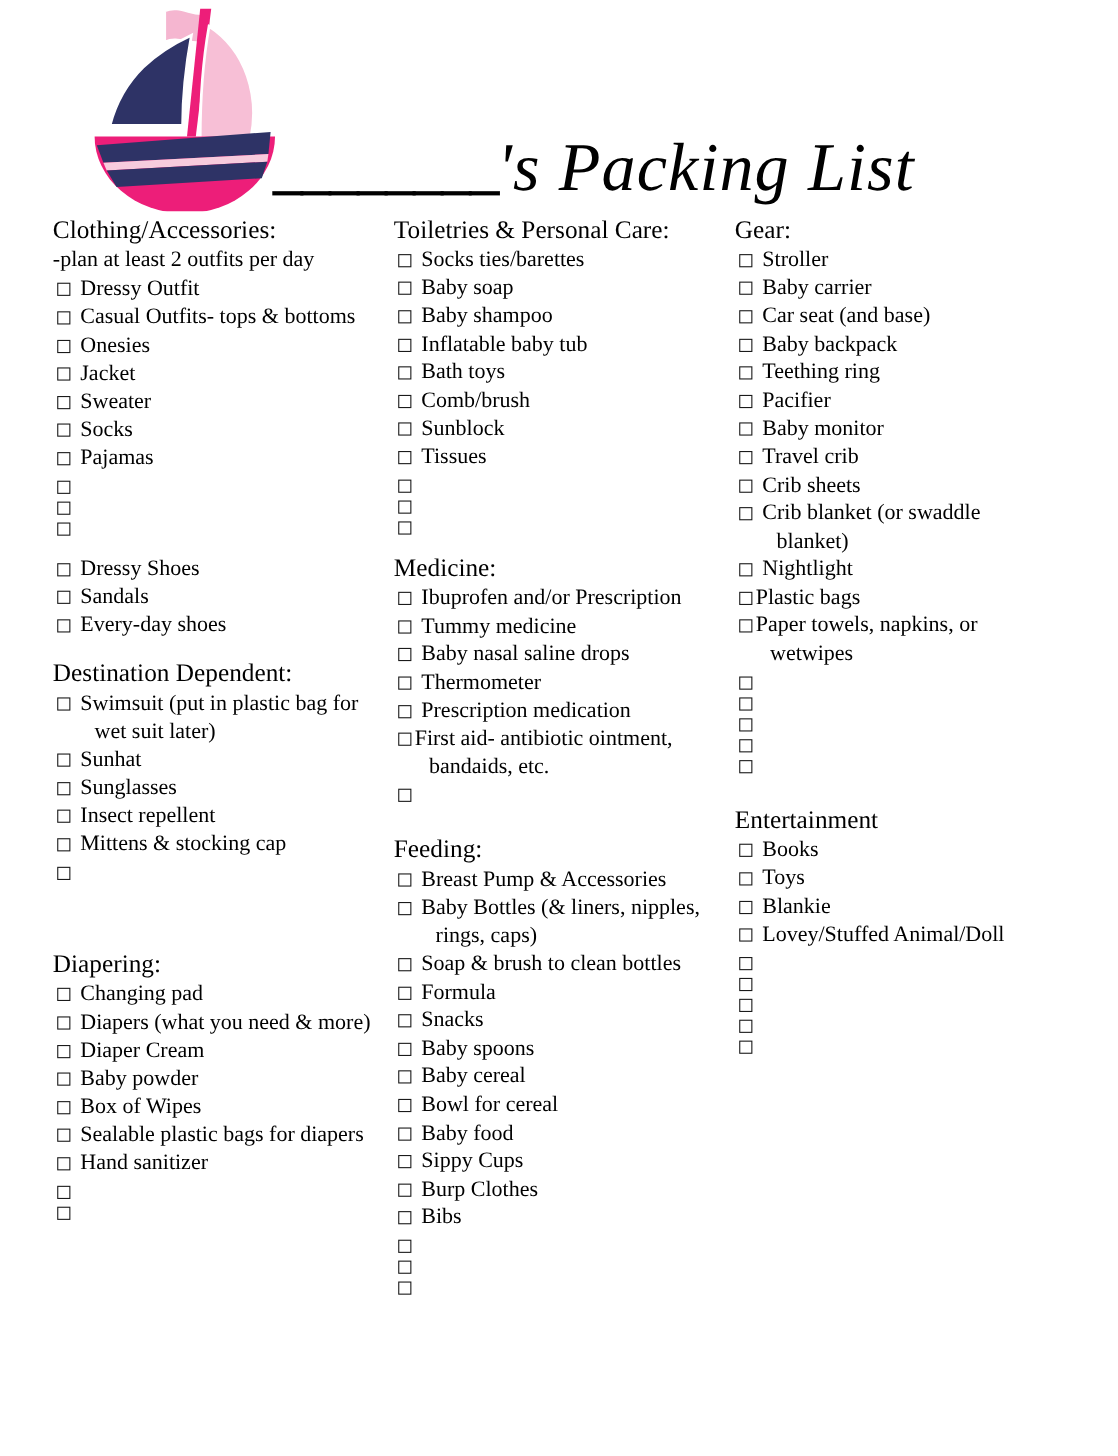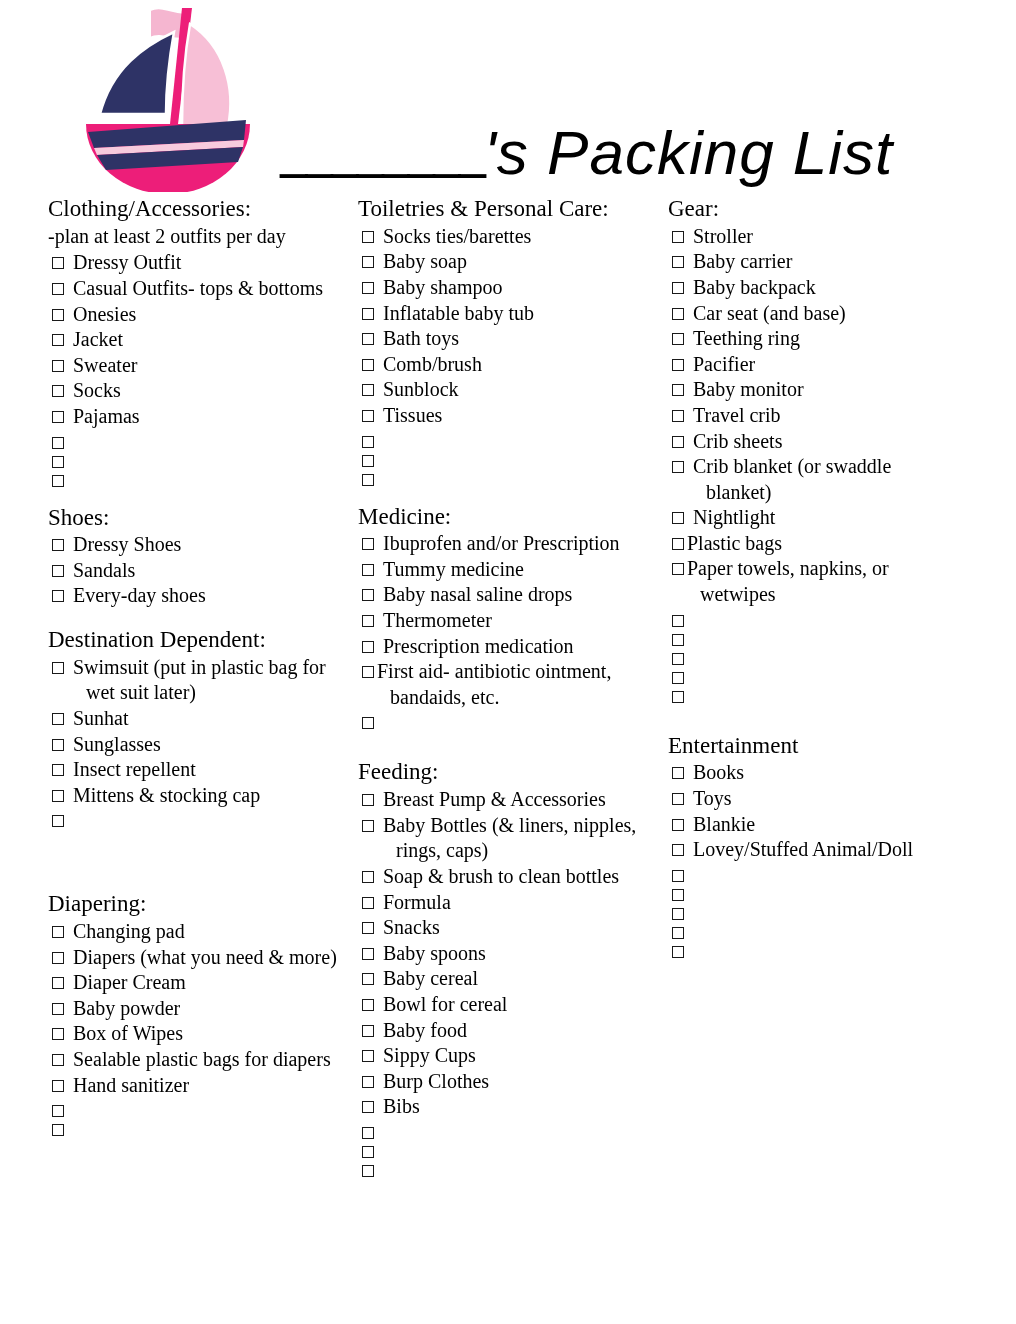--- a/index.html
+++ b/index.html
@@ -39,24 +39,23 @@
   .title-blank {
     display: inline-block;
     font-size: 55px;
     letter-spacing: -2px;
     line-height: 0.9;
     font-family: "Liberation Serif", serif;
     font-weight: 700;
     position: relative;
     top: -6px;
     white-space: nowrap;
-    margin-left: 32px;
   }
   .title-script {
-    font-family: Liberation Sans, sans-serif;
+    font-family: Liberation Serif, serif;
     font-style: italic;
     font-size: 62px;
     font-weight: 400;
     line-height: 1;
     letter-spacing: 1px;
     white-space: nowrap;
     position: relative;
     top: 2px;
   }
 
@@ -187,21 +186,20 @@
             <span class="lbl"></span>
           </li>
           <li class="item">
             <span class="cbx"></span>
             <span class="lbl"></span>
           </li>
         </ul>
       </div>
       <div class="spacer-sm"></div>
       <div class="section">
-        <div class="sec-head">Shoes:</div>
         <ul class="items">
           <li class="item">
             <span class="cbx"></span>
             <span class="lbl">Dressy Shoes</span>
           </li>
           <li class="item">
             <span class="cbx"></span>
             <span class="lbl">Sandals</span>
           </li>
           <li class="item">
@@ -441,25 +439,25 @@
           <li class="item">
             <span class="cbx"></span>
             <span class="lbl">Stroller</span>
           </li>
           <li class="item">
             <span class="cbx"></span>
             <span class="lbl">Baby carrier</span>
           </li>
           <li class="item">
             <span class="cbx"></span>
+            <span class="lbl">Car seat (and base)</span>
+          </li>
+          <li class="item">
+            <span class="cbx"></span>
             <span class="lbl">Baby backpack</span>
-          </li>
-          <li class="item">
-            <span class="cbx"></span>
-            <span class="lbl">Car seat (and base)</span>
           </li>
           <li class="item">
             <span class="cbx"></span>
             <span class="lbl">Teething ring</span>
           </li>
           <li class="item">
             <span class="cbx"></span>
             <span class="lbl">Pacifier</span>
           </li>
           <li class="item">

